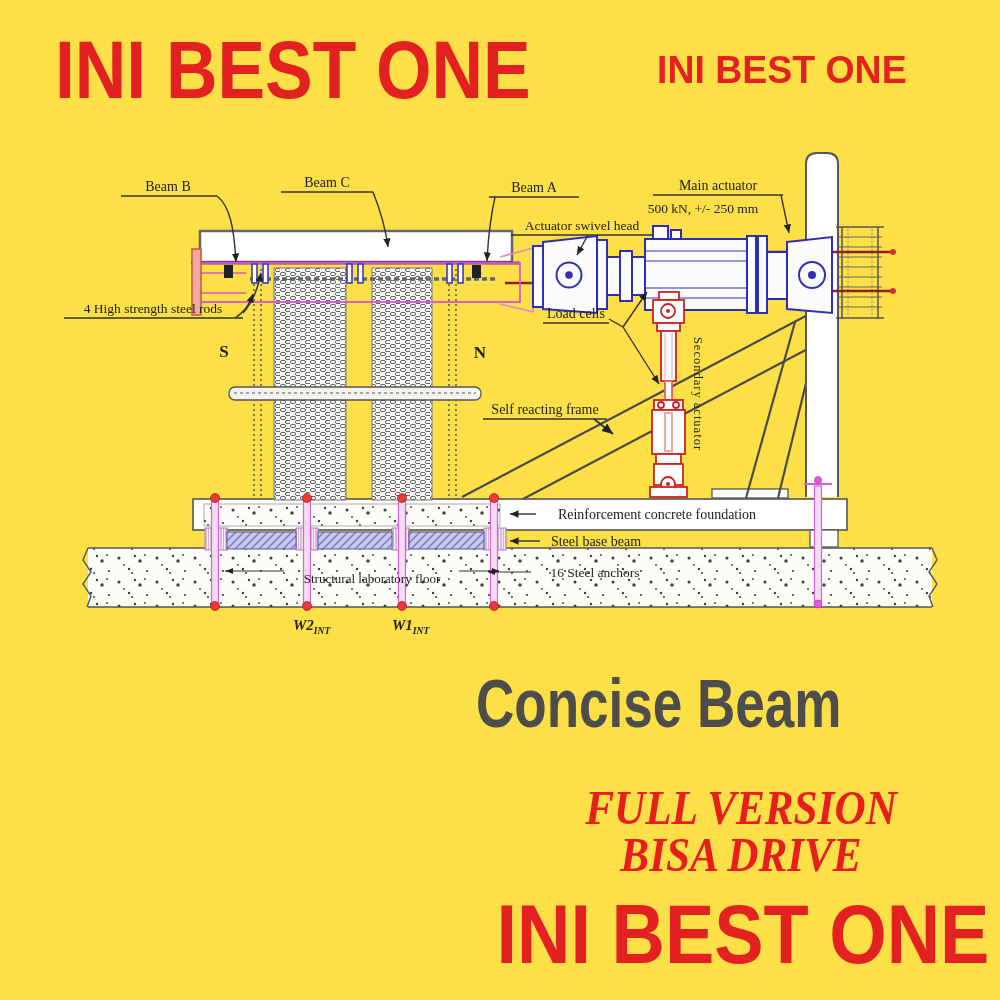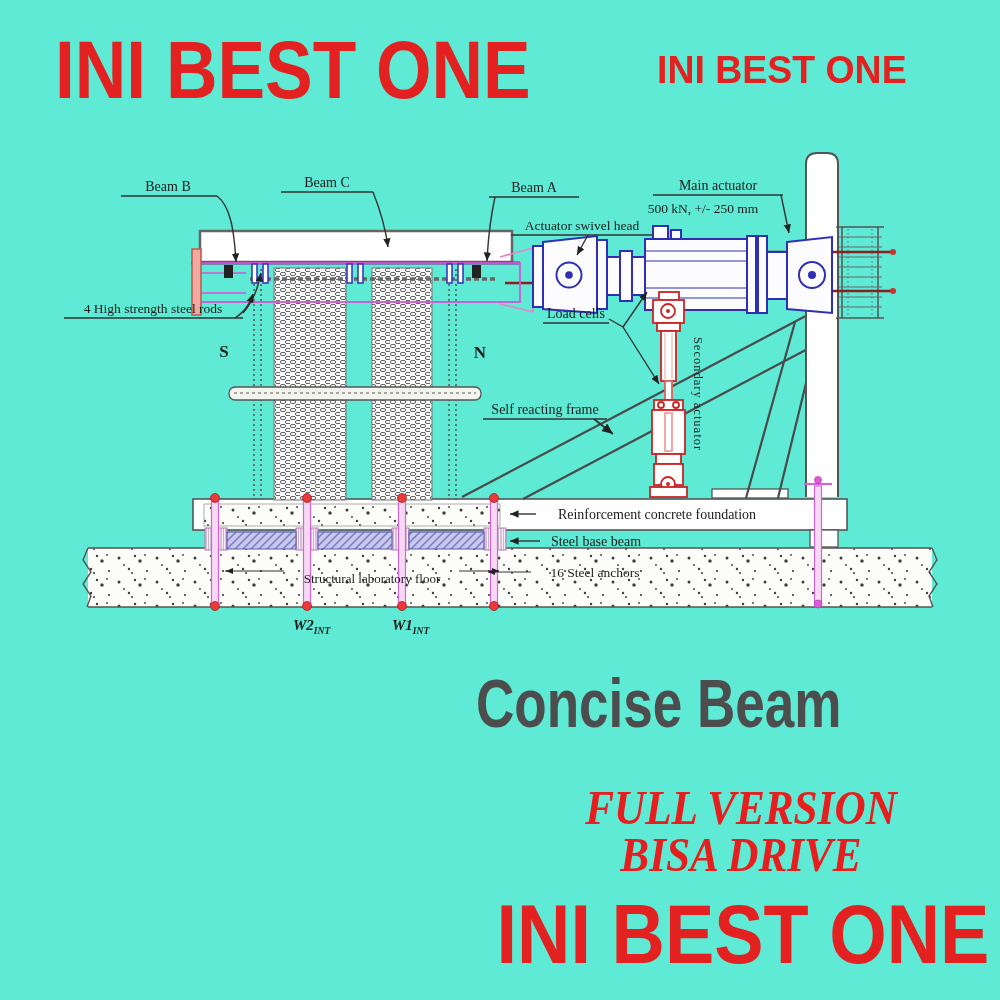--- a/index.html
+++ b/index.html
@@ -1,16 +1,16 @@
 <!DOCTYPE html>
 <html><head>
 <meta charset="utf-8">
 <style>
   html,body{margin:0;padding:0;background:#ffffff;}
-  .canvas{position:relative;width:1000px;height:1000px;background:#5eead4;overflow:hidden;
+  .canvas{position:relative;width:1000px;height:1000px;background:#fde047;overflow:hidden;
           font-family:"Liberation Sans",sans-serif;}
   .wm{position:absolute;color:#e32120;font-weight:bold;line-height:1;white-space:nowrap;
       font-family:"Liberation Sans",sans-serif;}
   .wm-tl{left:55px;top:29px;font-size:82px;transform:scaleX(0.87);transform-origin:left top;}
   .wm-tr{left:657px;top:50px;font-size:39px;transform:scaleX(0.96);transform-origin:left top;}
   .product-title{position:absolute;left:476px;top:669px;font-size:68px;font-weight:bold;
       color:#4d4d4d;line-height:1;white-space:nowrap;transform:scaleX(0.78);transform-origin:left top;
       font-family:"Liberation Sans",sans-serif;}
   .wm-serif{position:absolute;color:#e61e1e;font-family:"Liberation Serif",serif;
       font-style:italic;font-weight:bold;line-height:1;white-space:nowrap;}

